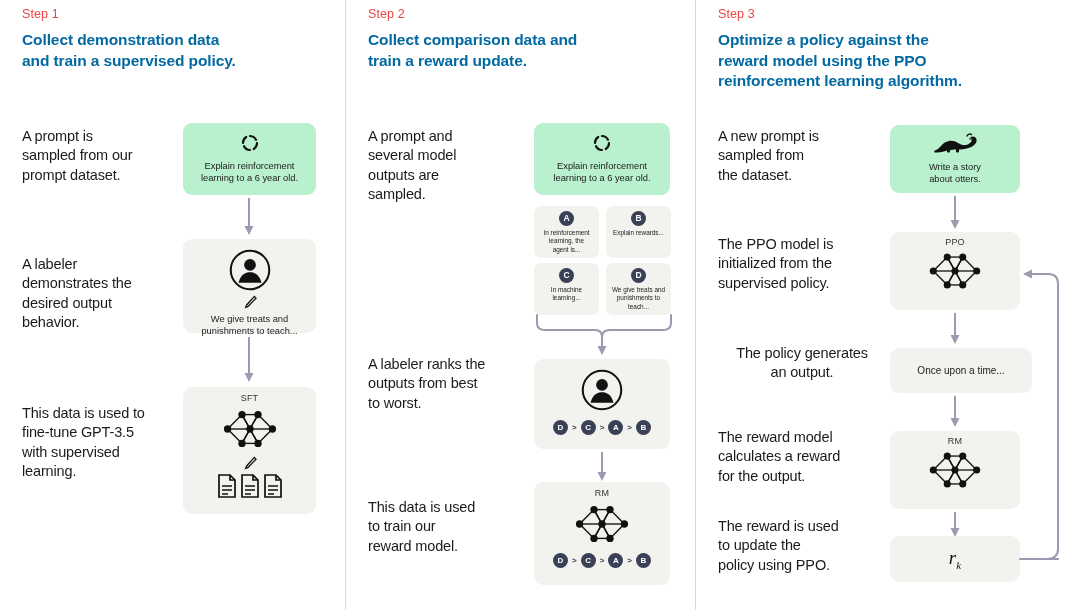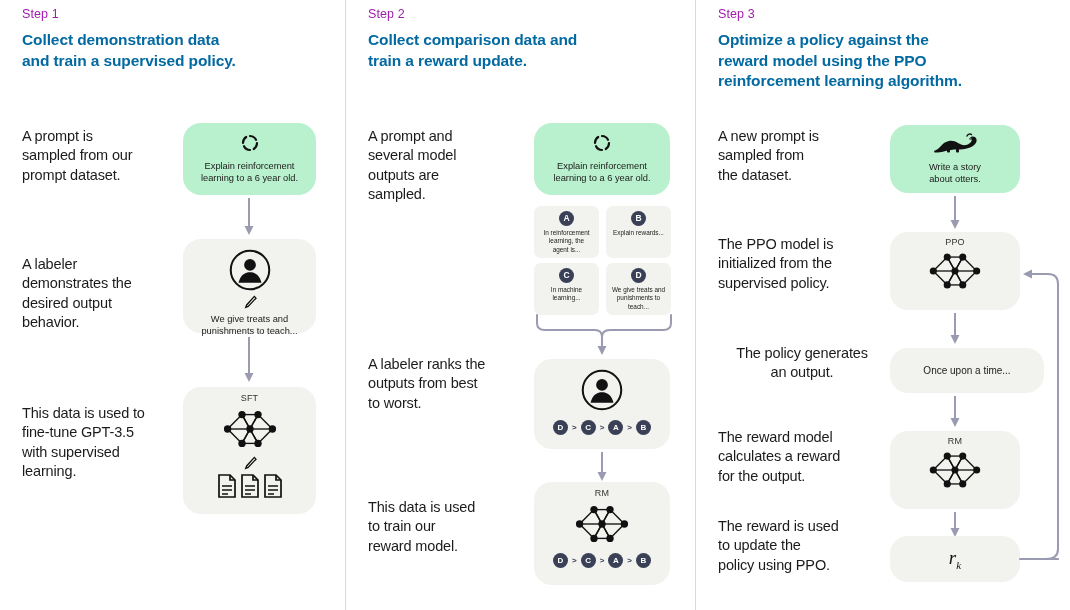--- a/index.html
+++ b/index.html
@@ -15,26 +15,26 @@
 
   .divider{position:absolute;top:0;width:1px;height:610px;background:#d9d9d9;}
   #div1{left:345px;}
   #div2{left:695px;}
 
   .col{position:absolute;top:0;height:610px;}
   #col1{left:22px;width:310px;}
   #col2{left:368px;width:318px;}
   #col3{left:718px;width:340px;}
 
-  .step-label{font-size:12.5px;color:#a21caf;letter-spacing:.1px;margin:0;padding-top:7px;}
+  .step-label{font-size:12.5px;color:#ef4444;letter-spacing:.1px;margin:0;padding-top:7px;}
   .step-title{font-size:15.5px;font-weight:bold;line-height:1.33;margin:9px 0 0 0;letter-spacing:-.1px;color:#0369a1;}
 
   .body-text{position:absolute;font-size:14.5px;line-height:1.34;color:#1b1b1b;letter-spacing:-.15px;}
 
-  .card{position:absolute;border-radius:18px;box-sizing:border-box;}
+  .card{position:absolute;border-radius:9px;box-sizing:border-box;}
   .card.grey{background:#f2f2ef;}
   .card.green{background:#b9f0cd;}
 
   .cap{font-size:9.3px;line-height:1.34;text-align:center;color:#1b1b1b;}
   .cap-sm{font-size:6.4px;line-height:1.3;text-align:center;color:#1b1b1b;}
   .netlabel{font-size:9px;text-align:center;color:#333;letter-spacing:.2px;}
   .onceupon{font-size:10px;text-align:center;color:#1b1b1b;}
 
   .arrow{position:absolute;}
 
@@ -409,21 +409,21 @@
     </div>
   </div>
 
   <div class="arrow" style="left:949px;top:313px;">
     <svg width="12" height="32">
       <line x1="6" y1="0" x2="6" y2="23" stroke="#9a9ab0" stroke-width="2"></line>
       <polygon points="6,31 1.5,22 10.5,22" fill="#9a9ab0"></polygon>
     </svg>
   </div>
 
-  <div class="card grey" style="left:890px;top:348px;width:154px;height:45px;display:flex;align-items:center;justify-content:center;">
+  <div class="card grey" style="left:890px;top:348px;width:142px;height:45px;display:flex;align-items:center;justify-content:center;">
     <div class="onceupon">Once upon a time...</div>
   </div>
 
   <div class="arrow" style="left:949px;top:396px;">
     <svg width="12" height="32">
       <line x1="6" y1="0" x2="6" y2="23" stroke="#9a9ab0" stroke-width="2"></line>
       <polygon points="6,31 1.5,22 10.5,22" fill="#9a9ab0"></polygon>
     </svg>
   </div>
 

